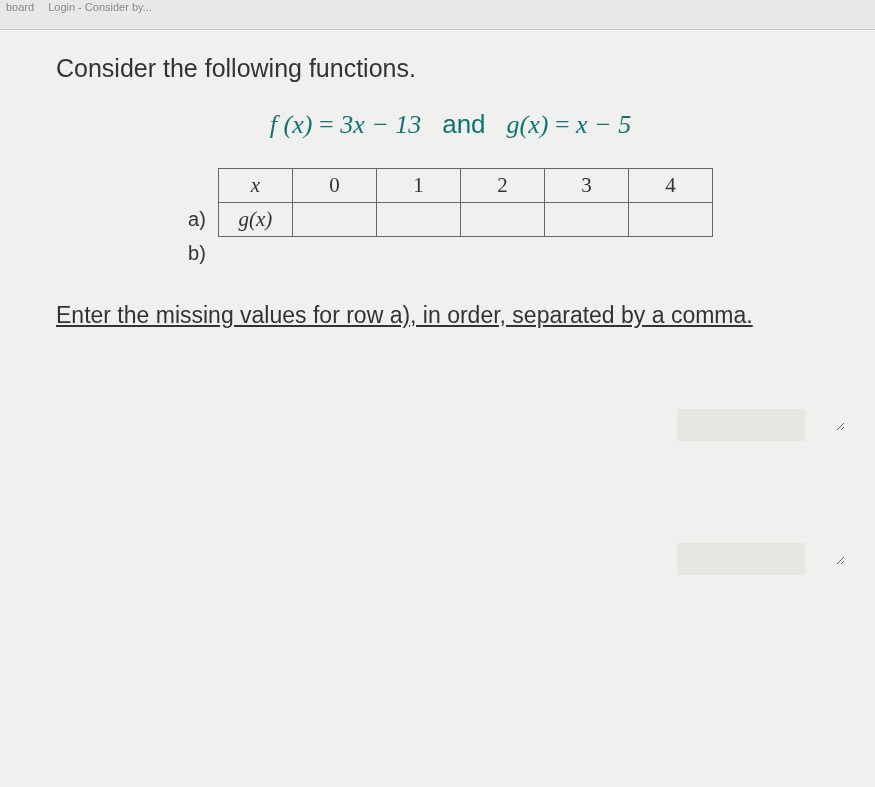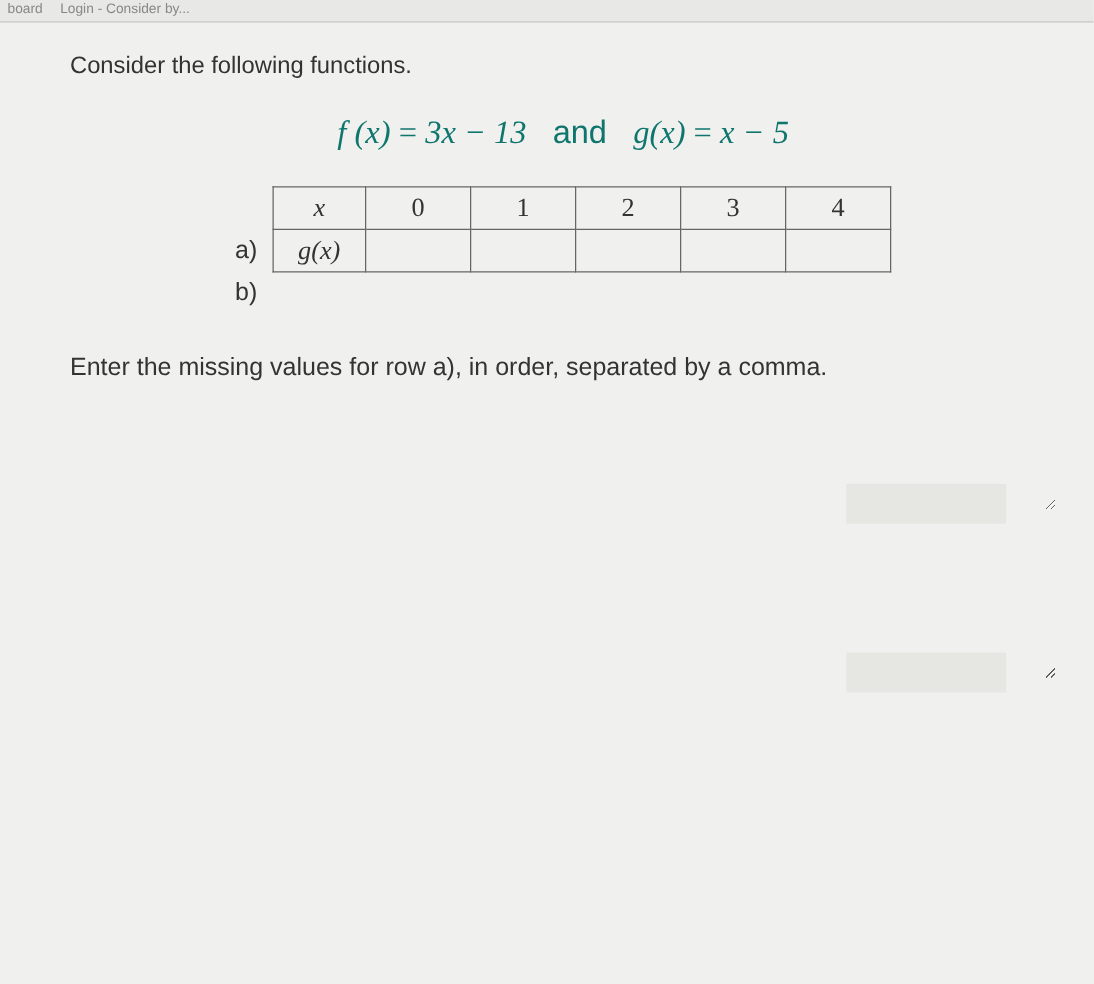--- a/index.html
+++ b/index.html
@@ -5,36 +5,36 @@
     * { box-sizing: border-box; margin: 0; padding: 0; }
     body {
       font-family: Arial, Helvetica, sans-serif;
       background: #f0f0ee;
       width: 875px;
       height: 787px;
       overflow: hidden;
       color: #3a3a3a;
     }
     .tab-bar {
-      height: 18px;
+      height: 30px;
       background: #e8e8e6;
       border-bottom: 1px solid #c8c8c6;
       font-size: 11px;
       color: #888;
       padding-left: 6px;
       line-height: 14px;
       display: flex;
       gap: 14px;
     }
     .tab-item { color: #888; }
     .content {
       padding: 24px 30px 20px 56px;
     }
     .prompt-line {
-      font-size: 19px;
+      font-size: 25px;
       color: #333;
       margin-bottom: 26px;
       font-weight: 400;
     }
     .formula-block {
       text-align: center;
       font-family: "Cambria Math", "Times New Roman", serif;
       font-size: 26px;
       color: #0f766e;
       margin-bottom: 28px;
@@ -72,25 +72,26 @@
       text-align: center;
       font-family: "Cambria Math", "Times New Roman", serif;
       font-size: 21px;
       color: #333;
     }
     td.hdr { width: 84px; height: 34px; }
     td.xcol { width: 74px; height: 34px; }
     td.fn { font-style: italic; }
     .value-cell { width: 84px; height: 34px; }
     .question-text {
-      font-size: 20px;
+      font-size: 23px;
       color: #333;
       margin-top: 10px;
       margin-bottom: 10px;
       line-height: 1.35;
+      text-decoration: underline;
     }
     .input-area {
       width: 100%;
       height: 90px;
       background: transparent;
       border: none;
       outline: none;
       font-size: 18px;
     }
     .answer-slot {

